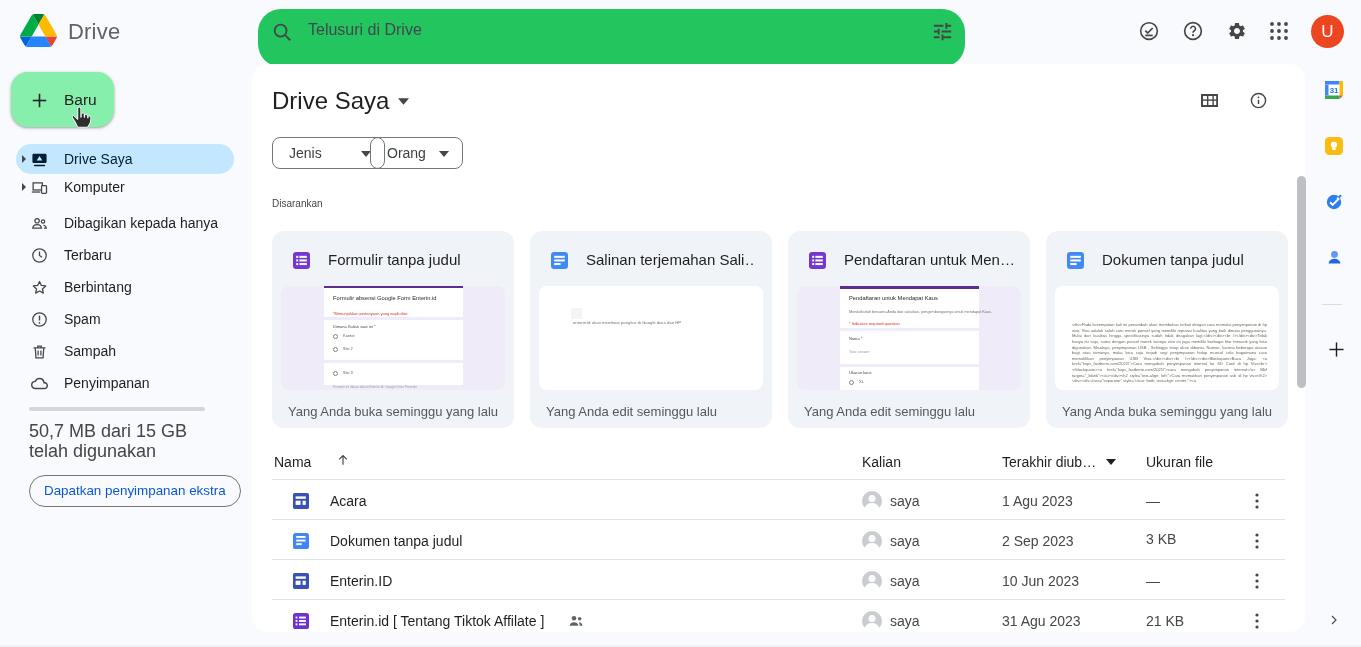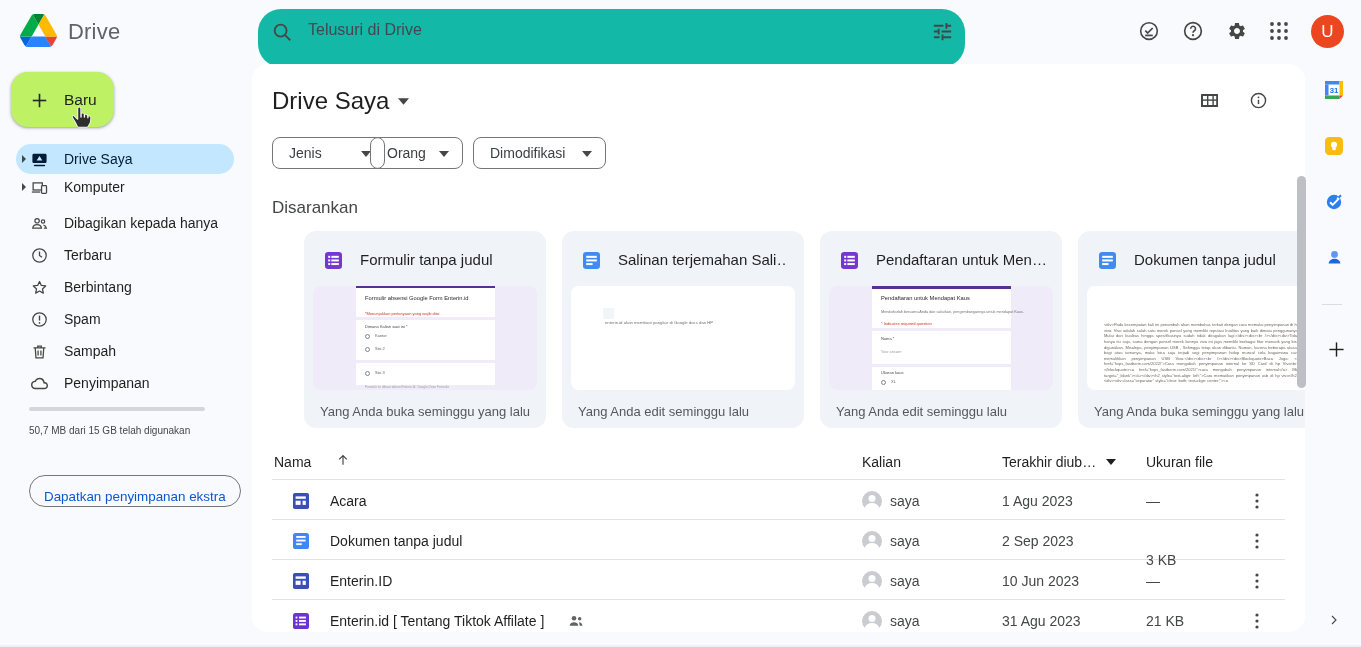--- a/index.html
+++ b/index.html
@@ -2,43 +2,43 @@
 <html><head>
 <meta charset="utf-8">
 <style>
 * { margin:0; padding:0; box-sizing:border-box; }
 html,body { width:1361px; height:647px; overflow:hidden; background:#f8fafd;
   font-family:"Liberation Sans", sans-serif; position:relative; }
 .abs { position:absolute; }
 
 #logo { left:20px; top:14px; }
 #brand { left:68px; top:19px; font-size:22px; color:#5f6368; letter-spacing:0.2px; }
-#search { left:258px; top:9px; width:707px; height:58px; background:#14b8a6; border-radius:23px; }
+#search { left:258px; top:9px; width:707px; height:58px; background:#22c55e; border-radius:23px; }
 #search .q { position:absolute; left:50px; top:12px; font-size:16px; color:#44474e; }
 
-#baru { left:11px; top:72px; width:103px; height:55px; background:#bef264; border-radius:17px;
+#baru { left:11px; top:72px; width:103px; height:55px; background:#86efac; border-radius:17px;
   box-shadow:0 1px 2px rgba(60,64,67,.3), 0 1px 3px 1px rgba(60,64,67,.15);text-decoration:underline; }
 #baru .txt { position:absolute; left:53px; top:19px; font-size:15.5px; font-weight:500; color:#1f1f1f; }
 .navrow { left:16px; width:218px; height:30px; border-radius:15px; }
 .navrow .lbl { position:absolute; left:48px; top:7px; font-size:14px; color:#1f1f1f; }
 .navrow.active { background:#c2e7ff; }
 .navrow.active .lbl { color:#001d35; font-weight:500; }
 #storagebar { left:29px; top:407px; width:176px; height:4px; border-radius:2px; background:#d3d7dc; }
-#storagetxt { left:29px; top:421px; width:185px; font-size:10px; line-height:20px; color:#444746; }
-#getmore { left:29px; top:475px; height:32px; padding:6px 14px; line-height:30px; border:1px solid #747775;
+#storagetxt { left:29px; top:421px; width:185px; font-size:18px; line-height:20px; color:#444746; }
+#getmore { left:29px; top:475px; height:32px; padding:0 14px; line-height:30px; border:1px solid #747775;
   border-radius:16px; font-size:13.4px; color:#0b57d0; }
 
 #main { left:252px; top:64px; width:1053px; height:568px; background:#fff; border-radius:16px; overflow:hidden; }
 #main .inner { position:absolute; left:0; top:0; width:1053px; height:568px; }
 #title { left:20px; top:23px; font-size:24px; color:#1f1f1f; }
 .chip { top:73px; height:32px; border:1px solid #747775; border-radius:8px; font-size:14px; color:#3c4043;
   font-weight:500; line-height:30px; padding-left:16px; }
 .chip svg { position:absolute; right:13px; top:13px; margin:0 !important; }
-#disarankan { left:20px; top:134px; font-size:17px; font-weight:500; color:#444746; }
-.card { top:167px; width:242px; height:197px; background:#f0f4f9; border-radius:12px;margin-left:32px; }
+#disarankan { left:20px; top:134px; font-size:10px; font-weight:500; color:#444746; }
+.card { top:167px; width:242px; height:197px; background:#f0f4f9; border-radius:12px; }
 .card .ct { position:absolute; left:56px; top:20px; width:170px; font-size:15px; font-weight:500;
   color:#1f1f1f; white-space:nowrap; overflow:hidden; }
 .card .thumb { position:absolute; left:9px; top:55px; width:224px; height:104px; border-radius:8px; overflow:hidden; }
 .card .cap { position:absolute; left:16px; top:173px; font-size:13px; color:#55585c; white-space:nowrap; }
 .page { position:absolute; background:#fff; }
 .tiny { position:absolute; transform-origin:0 0; transform:scale(.5); color:#5f6368; white-space:nowrap; }
 .radio { position:absolute; width:5px; height:5px; border:1px solid #80868b; border-radius:50%; }
 
 .hdr { font-size:14px; font-weight:500; color:#1f1f1f; }
 .cell { font-size:14px; color:#444746; }
@@ -191,24 +191,20 @@
   <svg class="abs" style="left:998px;top:28px" width="17" height="17" viewBox="0 0 24 24" fill="none" stroke="#444746" stroke-width="2">
     <circle cx="12" cy="12" r="10"></circle>
         <line x1="12" y1="11" x2="12" y2="17"></line>
         <circle cx="12" cy="7.5" r="1.3" fill="#444746" stroke="none"></circle>
   </svg>
   <div class="chip abs" style="left:20px;width:113px">Jenis
     <svg style="margin-left:9px" width="10" height="6" viewBox="0 0 10 6">
           <path d="M0 0h10L5 6z" fill="#444746"></path>
         </svg></div>
   <div class="chip abs" style="left:118px;width:93px">Orang
-    <svg style="margin-left:9px" width="10" height="6" viewBox="0 0 10 6">
-          <path d="M0 0h10L5 6z" fill="#444746"></path>
-        </svg></div>
-  <div class="chip abs" style="left:221px;width:133px">Dimodifikasi
     <svg style="margin-left:9px" width="10" height="6" viewBox="0 0 10 6">
           <path d="M0 0h10L5 6z" fill="#444746"></path>
         </svg></div>
   <div id="disarankan" class="abs">Disarankan</div>
 
   <div class="card abs" style="left:20px">
     <svg class="abs" style="left:21px;top:21px" width="17" height="17" viewBox="0 0 16 16">
       <rect width="16" height="16" rx="3" fill="#7437cf"></rect>
       <rect x="3" y="3.6" width="1.9" height="1.9" fill="#fff"></rect>
           <rect x="6" y="3.6" width="7" height="1.9" fill="#fff"></rect>
@@ -339,21 +335,21 @@
     <rect x="3.2" y="10.2" width="5.6" height="1.9" fill="#fff"></rect>
   </svg>
   <div class="fname abs" style="left:78px;top:469px">Dokumen tanpa judul</div>
   <svg class="abs" style="left:610px;top:467px" width="20" height="20" viewBox="0 0 20 20">
     <circle cx="10" cy="10" r="10" fill="#c9ccd1"></circle>
     <circle cx="10" cy="7.6" r="3.5" fill="#fff"></circle>
     <path d="M2.6 16.9c1.2-3.4 4-5 7.4-5s6.2 1.6 7.4 5a10 10 0 0 1-14.8 0z" fill="#fff"></path>
   </svg>
   <div class="cell abs" style="left:638px;top:469px">saya</div>
   <div class="cell abs" style="left:750px;top:469px">2 Sep 2023</div>
-  <div class="cell abs" style="left:894px;top:488px">3 KB</div>
+  <div class="cell abs" style="left:894px;top:467px">3 KB</div>
   <svg class="abs" style="left:1003px;top:469px" width="4" height="16" viewBox="0 0 4 16" fill="#444746">
     <circle cx="2" cy="2" r="1.6"></circle>
         <circle cx="2" cy="8" r="1.6"></circle>
         <circle cx="2" cy="14" r="1.6"></circle>
   </svg>
 
   <svg class="abs" style="left:41px;top:509px" width="16" height="16" viewBox="0 0 16 16">
     <rect width="16" height="16" rx="1.8" fill="#3a50b5"></rect>
     <rect x="2.6" y="3.4" width="10.2" height="2.4" fill="#fff"></rect>
     <rect x="2.6" y="7.7" width="5" height="4.2" fill="#fff"></rect>

